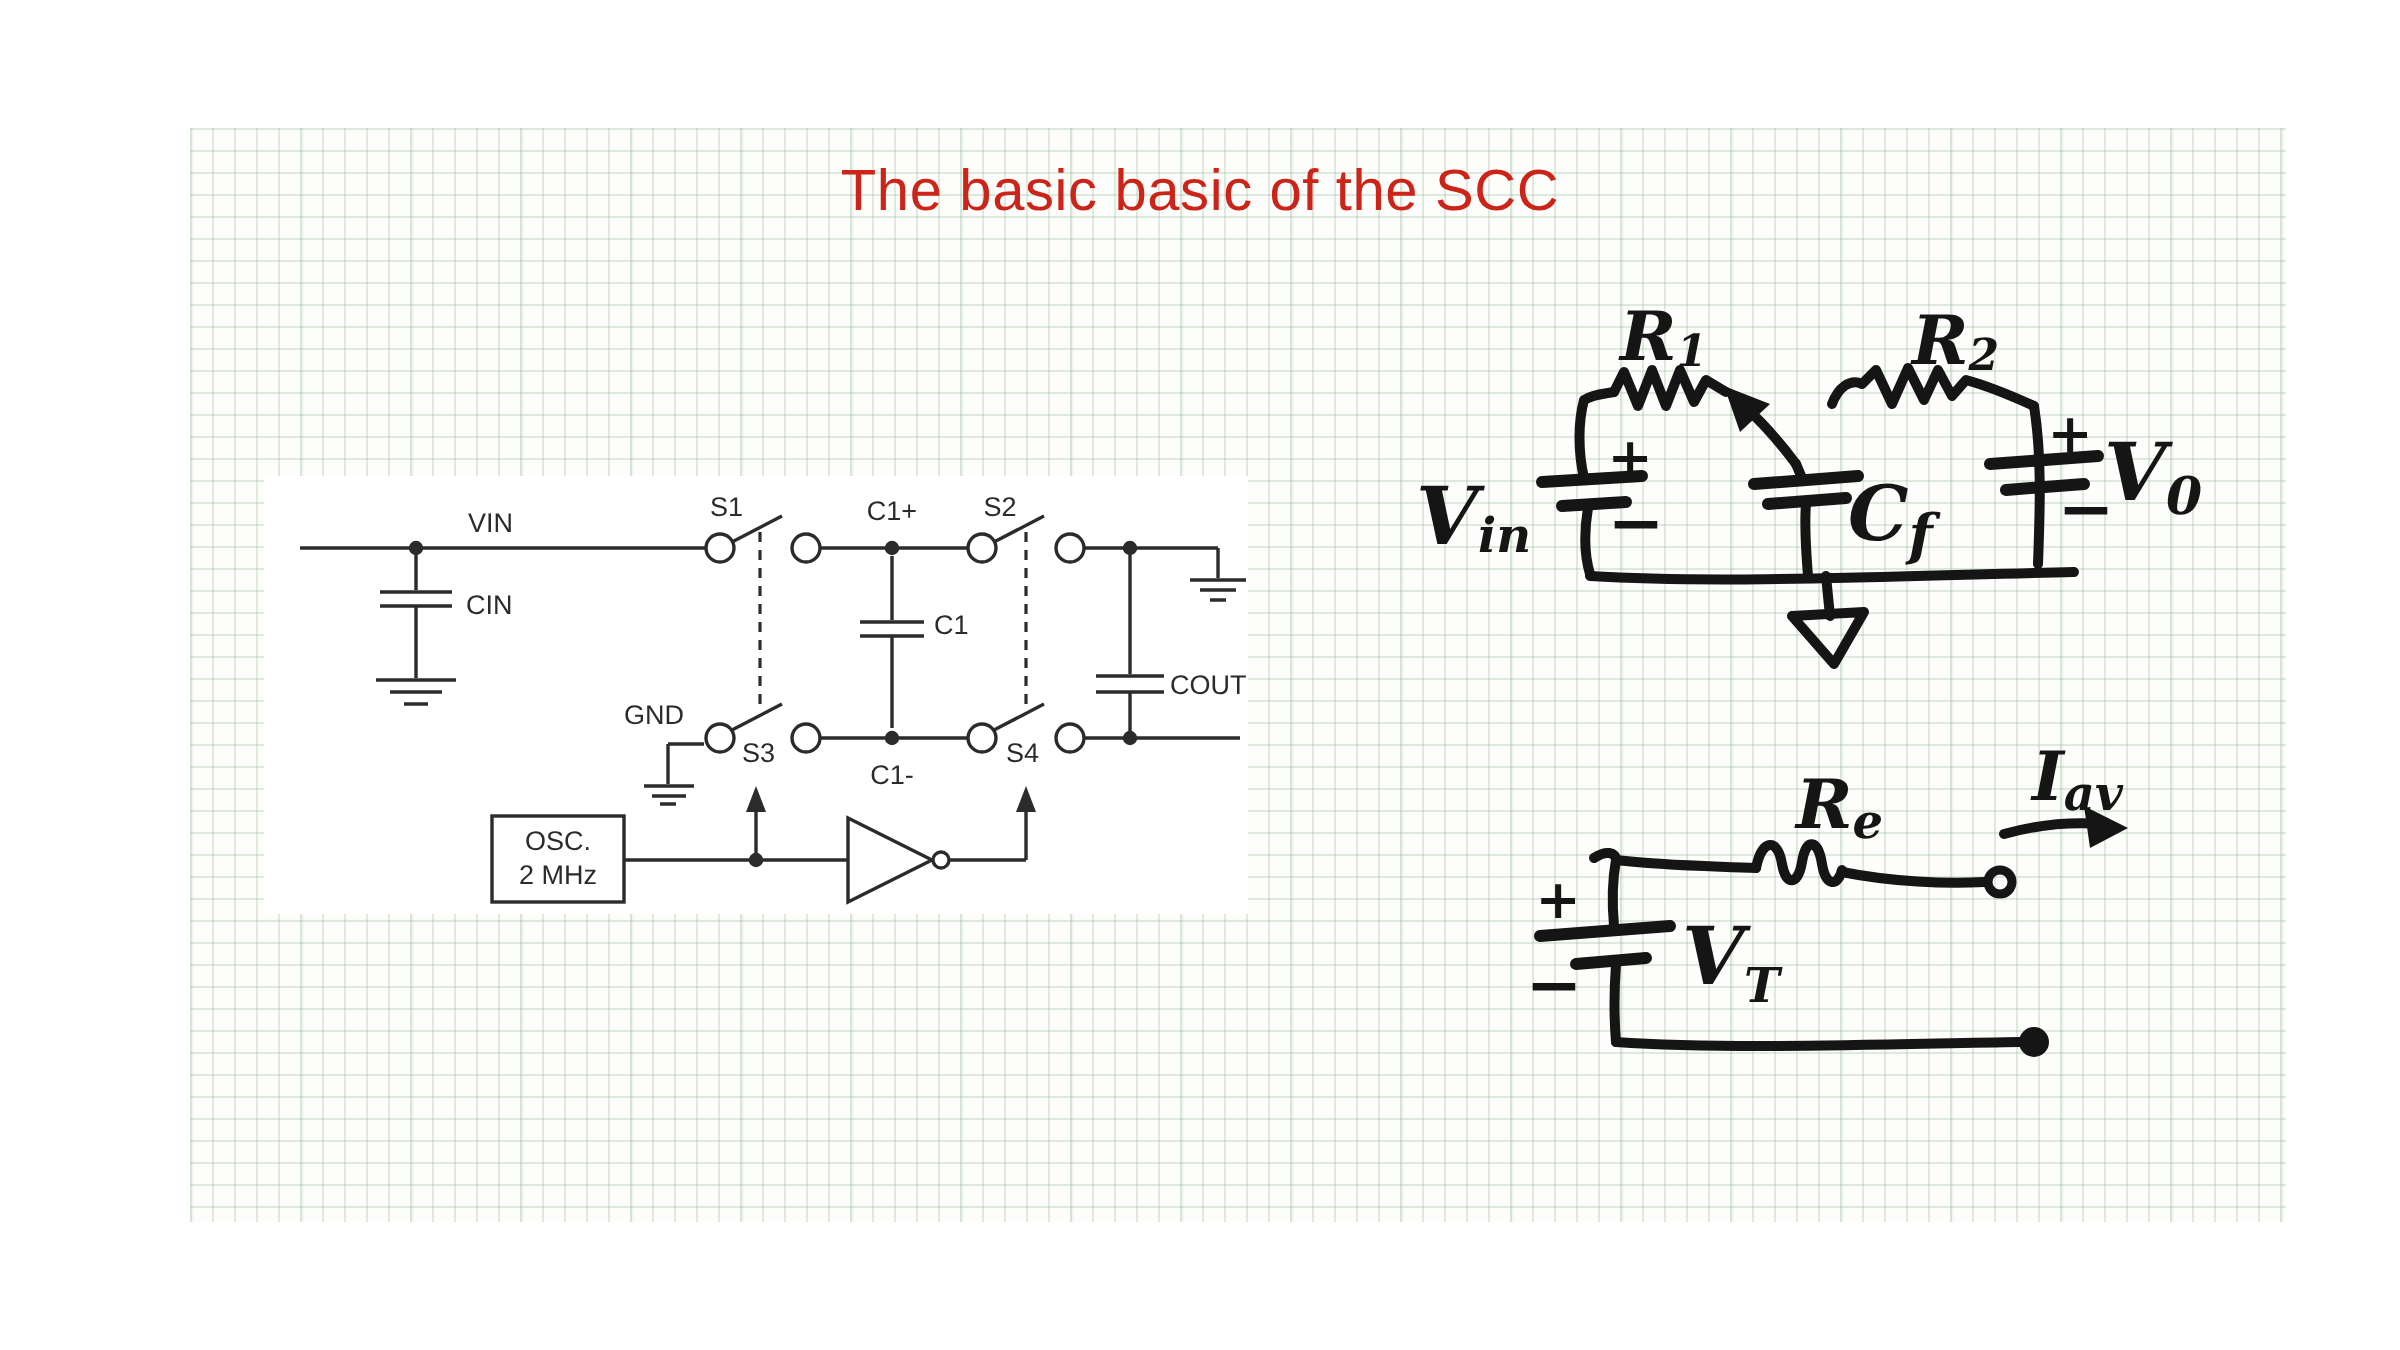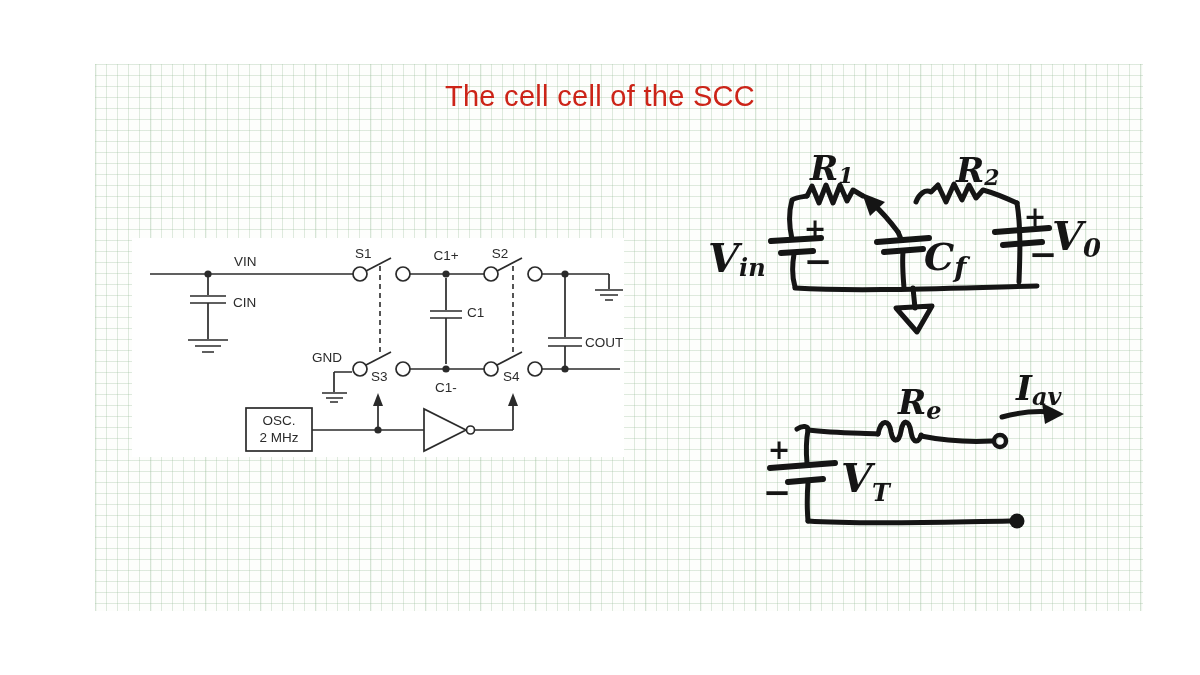--- a/index.html
+++ b/index.html
@@ -37,21 +37,21 @@
   .hw-text{fill:var(--c-ink);stroke:none;font-family:"DejaVu Serif",serif;font-style:italic;font-weight:bold;}
   .hw-sign{fill:var(--c-ink);stroke:none;font-family:"DejaVu Serif",serif;font-weight:bold;}
 </style>
 </head>
 <body>
 
 <div class="stage">
 
   <div class="graph-paper"></div>
 
-  <div class="slide-title">The cell cell of the SCC</div>
+  <div class="slide-title">The basic basic of the SCC</div>
 
   <svg class="overlay" width="1200" height="675" viewBox="0 0 1200 675">
 
     <rect x="132" y="238" width="492" height="219" fill="#ffffff"></rect>
 
     <g>
 
       <path class="sch-stroke" d="M150,274 H353"></path>
       <circle class="sch-dot" cx="208" cy="274" r="3.6"></circle>
       <text class="sch-text" x="234" y="266">VIN</text>

